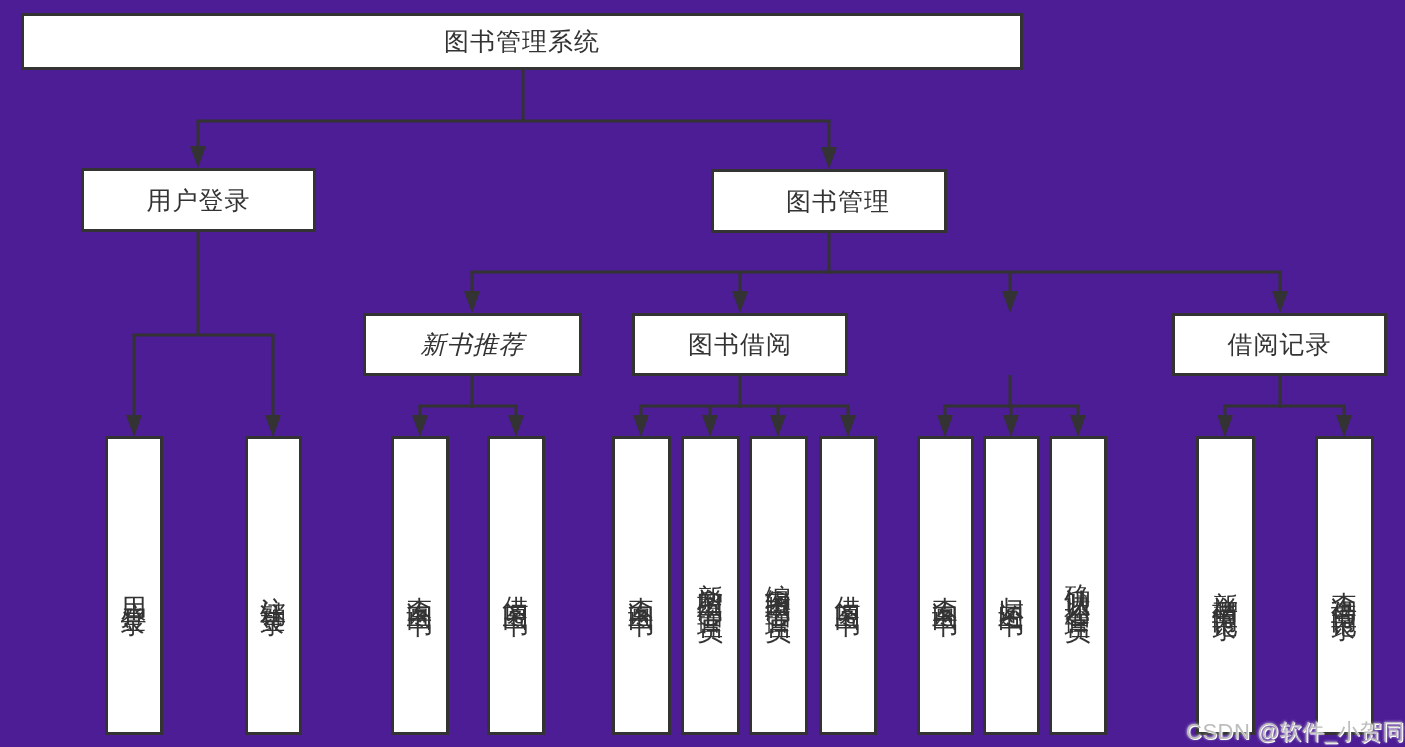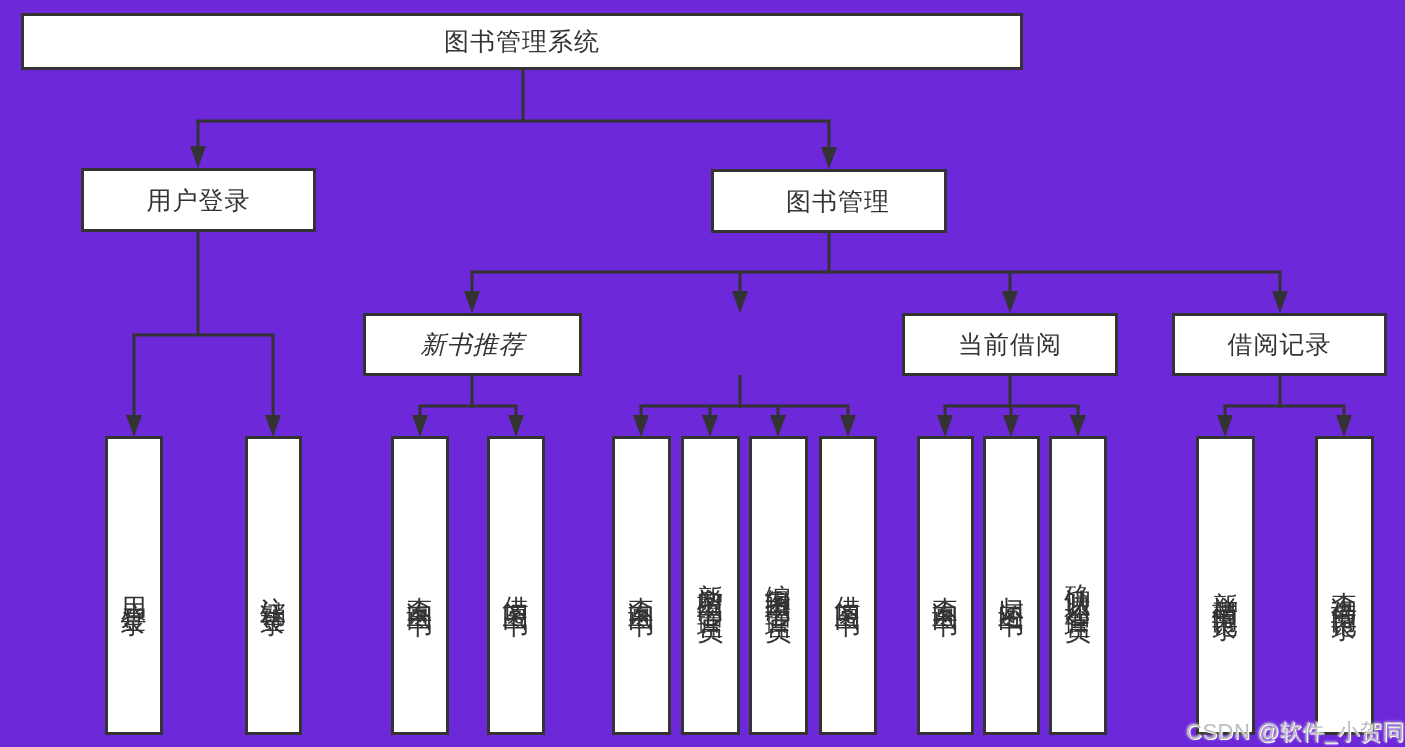--- a/index.html
+++ b/index.html
@@ -5,21 +5,21 @@
   html, body {
     margin: 0;
     padding: 0;
     background: #ffffff;
     font-family: "Liberation Sans", sans-serif;
   }
   .stage {
     position: relative;
     width: 1405px;
     height: 747px;
-    background: #6d28d9;
+    background: #4c1d95;
     overflow: hidden;
   }
   .connectors {
     position: absolute;
     left: 0;
     top: 0;
     z-index: 1;
   }
   .box {
     position: absolute;
@@ -134,22 +134,22 @@
   <div class="box hnode" style="left:81px; top:168px; width:235px; height:64px;">
     <span>用户登录</span>
   </div>
   <div class="box hnode" style="left:711px; top:169px; width:236px; height:64px;padding-left:18px;">
     <span>图书管理</span>
   </div>
 
   <div class="box hnode" style="left:363px; top:313px; width:219px; height:63px;font-style:italic;">
     <span>新书推荐</span>
   </div>
-  <div class="box hnode" style="left:902px; top:313px; width:216px; height:63px;">
-    <span>当前借阅</span>
+  <div class="box hnode" style="left:632px; top:313px; width:216px; height:63px;">
+    <span>图书借阅</span>
   </div>
   <div class="box hnode" style="left:1172px; top:313px; width:215px; height:63px;font-family:Liberation Serif, serif;">
     <span>借阅记录</span>
   </div>
 
   <div class="box leaf" style="left:105px; top:436px; width:58px; height:299px;">
     <span>用户登录</span>
   </div>
   <div class="box leaf" style="left:245px; top:436px; width:57px; height:299px;">
     <span>注销登录</span>

